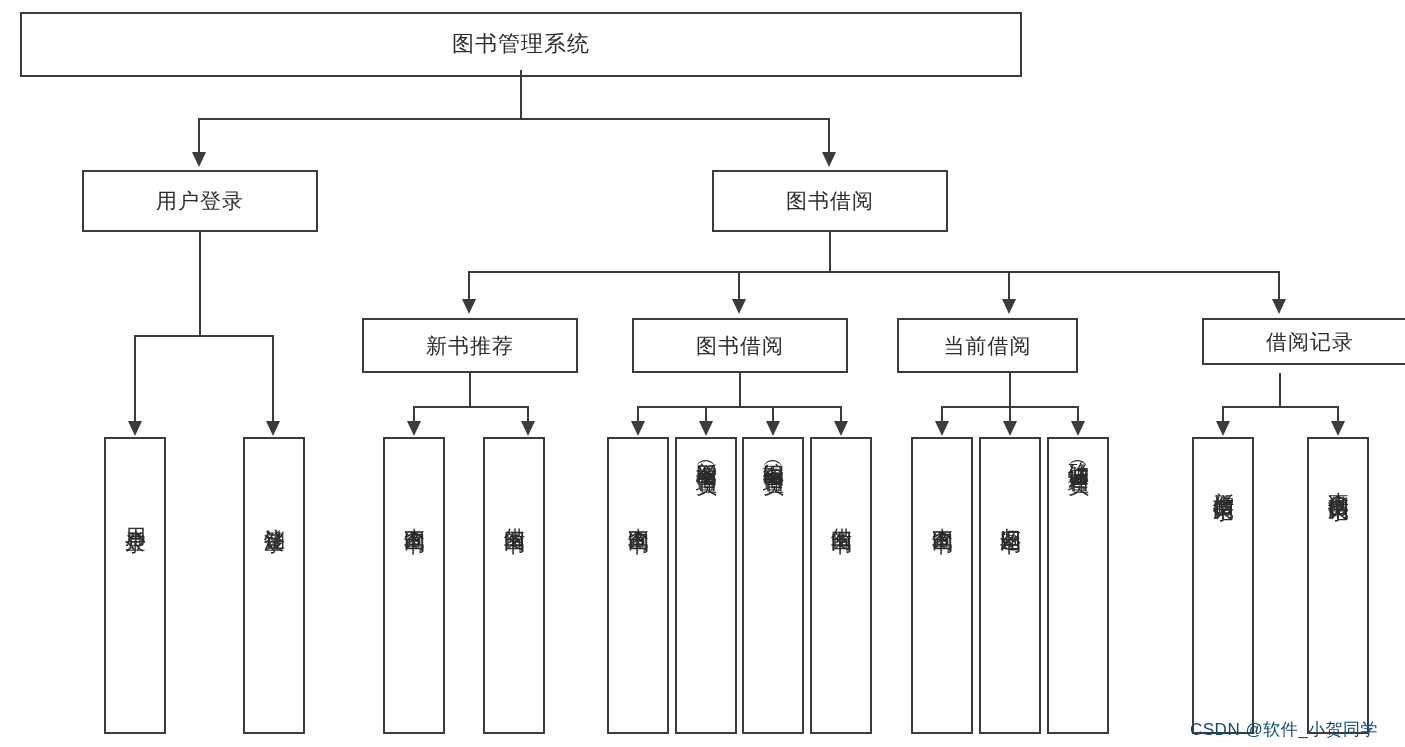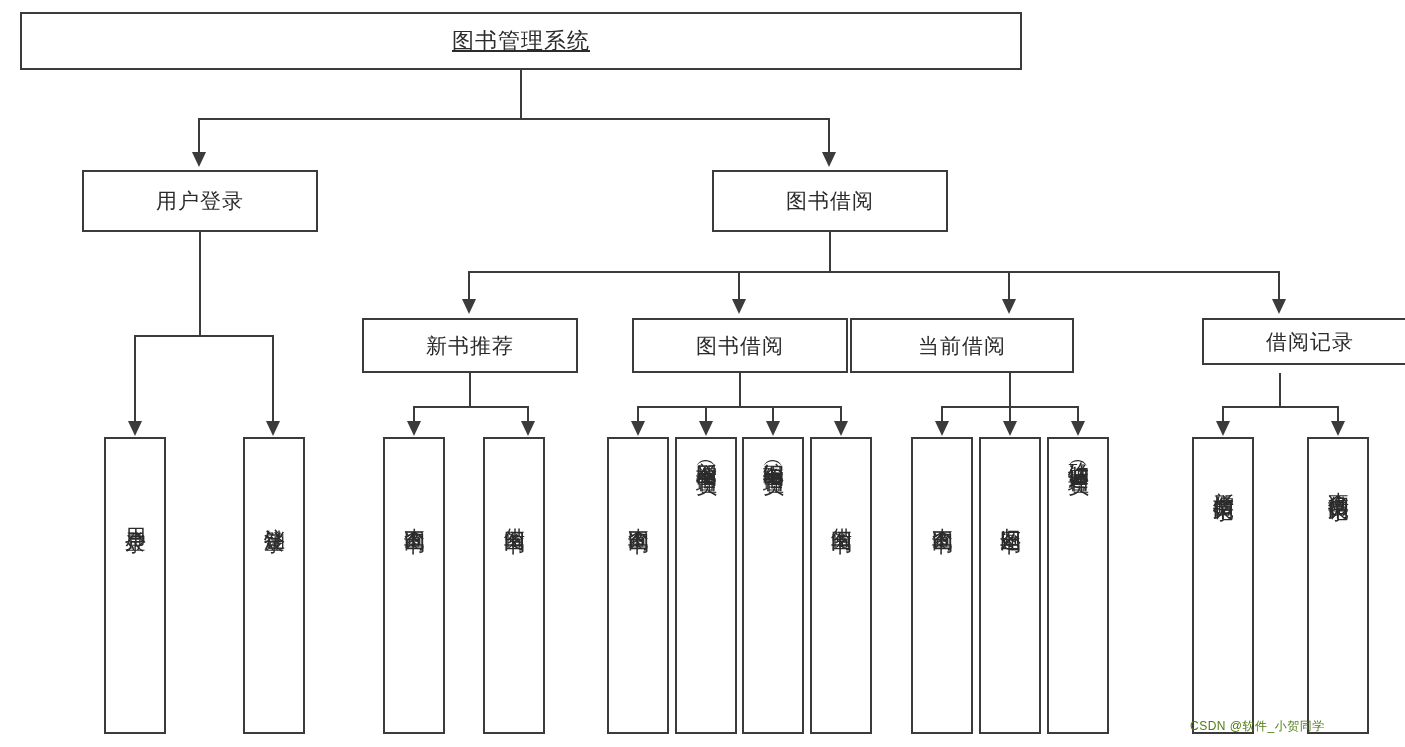--- a/index.html
+++ b/index.html
@@ -56,32 +56,32 @@
   .arrow{
     position:absolute;
     width:0;height:0;
     border-left:7px solid transparent;
     border-right:7px solid transparent;
     border-top:15px solid #3b3b3b;
   }
   
   .watermark{
     position:absolute;
-    font-size:12px;
-    color:#4d7c0f;
+    font-size:17px;
+    color:#0c4a6e;
     white-space:nowrap;
     letter-spacing:0.5px;
   }
 </style>
 </head>
 <body>
 
 <div id="stage">
 
-  <div class="node horiz root" style="left:20px;top:12px;width:1002px;height:58px;text-decoration:underline;">
+  <div class="node horiz root" style="left:20px;top:12px;width:1002px;height:65px;">
     <span class="label">图书管理系统</span>
   </div>
 
   <div class="ln lnv" style="left:520px;top:70px;width:2px;height:48px;"></div>
   <div class="ln lnh" style="left:198px;top:118px;width:632px;height:2px;"></div>
   <div class="ln lnv" style="left:198px;top:118px;width:2px;height:35px;"></div>
   <div class="arrow" style="left:192px;top:152px;"></div>
   <div class="ln lnv" style="left:828px;top:118px;width:2px;height:35px;"></div>
   <div class="arrow" style="left:822px;top:152px;"></div>
 
@@ -110,21 +110,21 @@
   <div class="arrow" style="left:1002px;top:299px;"></div>
   <div class="ln lnv" style="left:1278px;top:271px;width:2px;height:29px;"></div>
   <div class="arrow" style="left:1272px;top:299px;"></div>
 
   <div class="node horiz" style="left:632px;top:318px;width:216px;height:55px;">
     <span class="label">图书借阅</span>
   </div>
   <div class="node horiz" style="left:362px;top:318px;width:216px;height:55px;">
     <span class="label">新书推荐</span>
   </div>
-  <div class="node horiz" style="left:850px;top:318px;width:224px;height:55px;">
+  <div class="node horiz" style="left:897px;top:318px;width:181px;height:55px;">
     <span class="label">当前借阅</span>
   </div>
   <div class="node horiz" style="left:1202px;top:318px;width:216px;height:47px;">
     <span class="label">借阅记录</span>
   </div>
 
   <div class="ln lnv" style="left:469px;top:373px;width:2px;height:34px;"></div>
   <div class="ln lnh" style="left:413px;top:406px;width:115px;height:2px;"></div>
   <div class="ln lnv" style="left:413px;top:406px;width:2px;height:16px;"></div>
   <div class="arrow" style="left:407px;top:421px;"></div>

